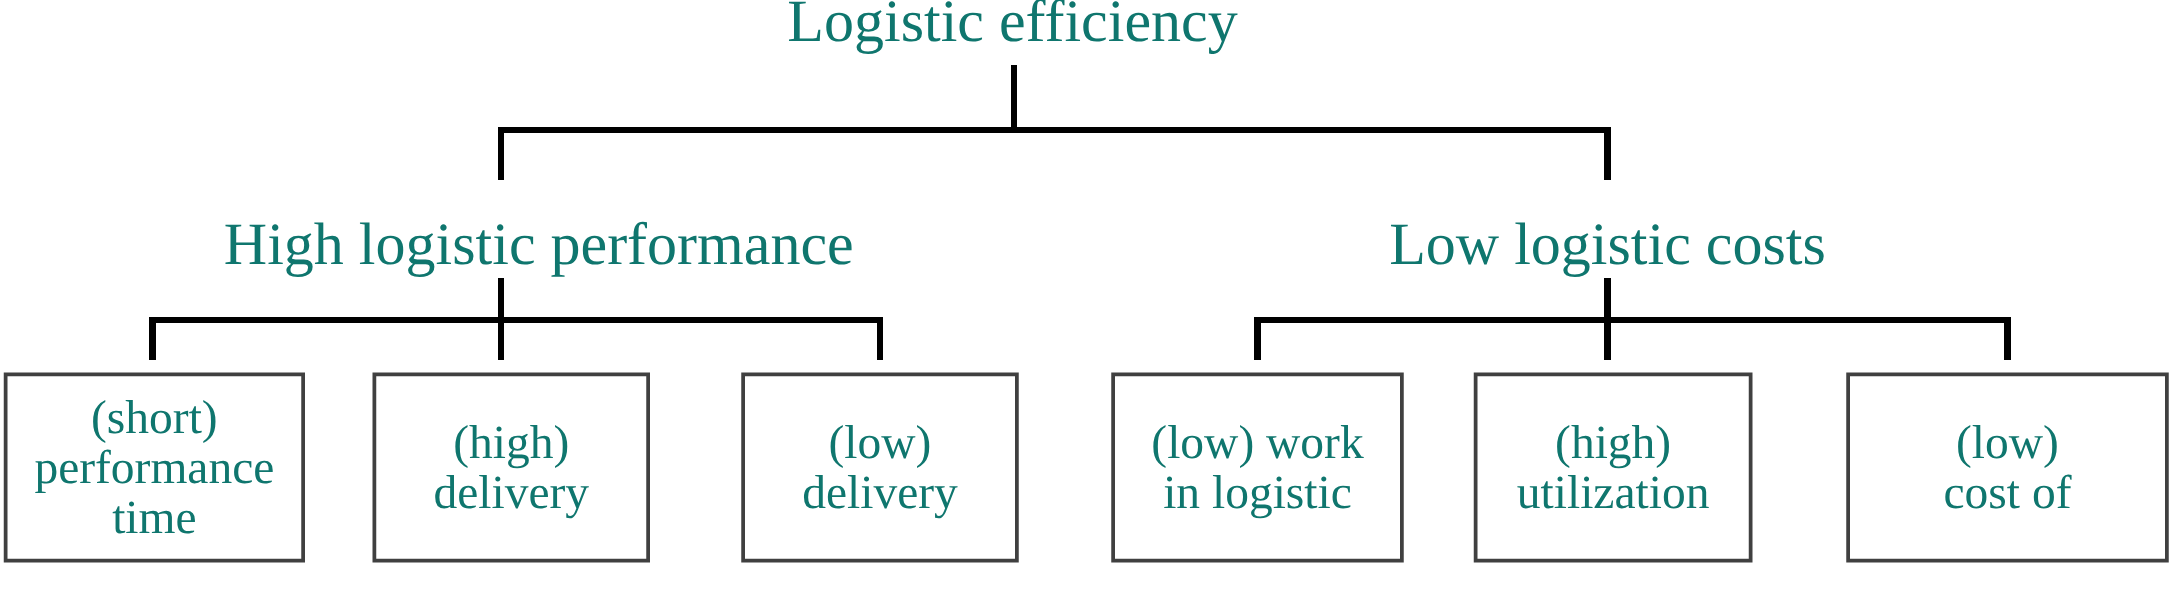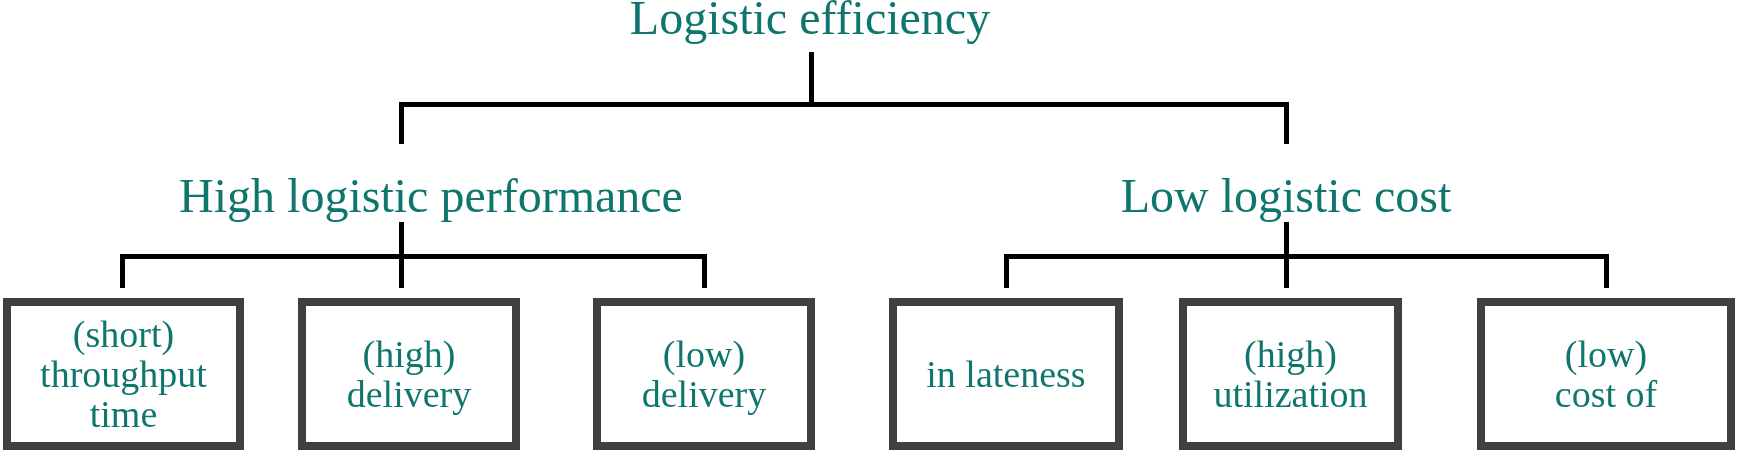--- a/index.html
+++ b/index.html
@@ -43,21 +43,21 @@
     top: -8px;
   }
   .branch-label {
     top: 170px;
   }
   .leaf-box {
     position: absolute;
     top: 298px;
     height: 152px;
     box-sizing: border-box;
-    border: 8px solid #404040;
+    border: 3px solid #404040;
     background: #ffffff;
     display: flex;
     flex-direction: column;
     justify-content: center;
     align-items: center;
     text-align: center;
     font-size: 38px;
     line-height: 40px;
   }
   .leaf-line { white-space: nowrap; }
@@ -83,40 +83,41 @@
     <path d="M 122 288 V 256 H 704 V 288"></path>
 
     <path d="M 1286 222 V 288"></path>
     <path d="M 1006 288 V 256 H 1606 V 288"></path>
   </svg>
 
   <div class="node-label root-label" style="left:810px;">Logistic efficiency</div>
 
   <div class="node-label branch-label" style="left:431px;">High logistic performance</div>
 
-  <div class="node-label branch-label" style="left:1286px;">Low logistic cost</div>
+  <div class="node-label branch-label" style="left:1286px;">Low logistic costs</div>
 
   <div id="leaf-1" class="leaf-box">
     <div class="leaf-line">(short)</div>
-    <div class="leaf-line">throughput</div>
+    <div class="leaf-line">performance</div>
     <div class="leaf-line">time</div>
   </div>
 
   <div id="leaf-2" class="leaf-box">
     <div class="leaf-line">(high)</div>
     <div class="leaf-line">delivery</div>
   </div>
 
   <div id="leaf-3" class="leaf-box">
     <div class="leaf-line">(low)</div>
     <div class="leaf-line">delivery</div>
   </div>
 
   <div id="leaf-4" class="leaf-box">
-    <div class="leaf-line">in lateness</div>
+    <div class="leaf-line">(low) work</div>
+    <div class="leaf-line">in logistic</div>
   </div>
 
   <div id="leaf-5" class="leaf-box">
     <div class="leaf-line">(high)</div>
     <div class="leaf-line">utilization</div>
   </div>
 
   <div id="leaf-6" class="leaf-box">
     <div class="leaf-line">(low)</div>
     <div class="leaf-line">cost of</div>

